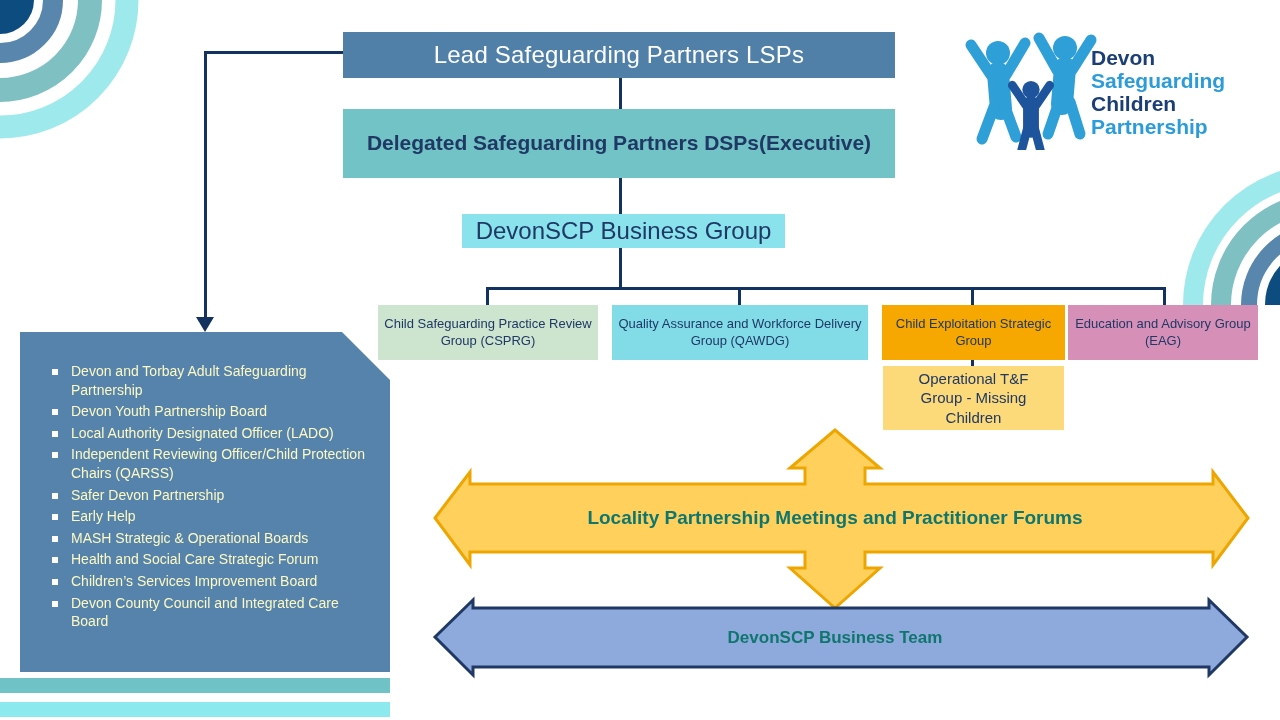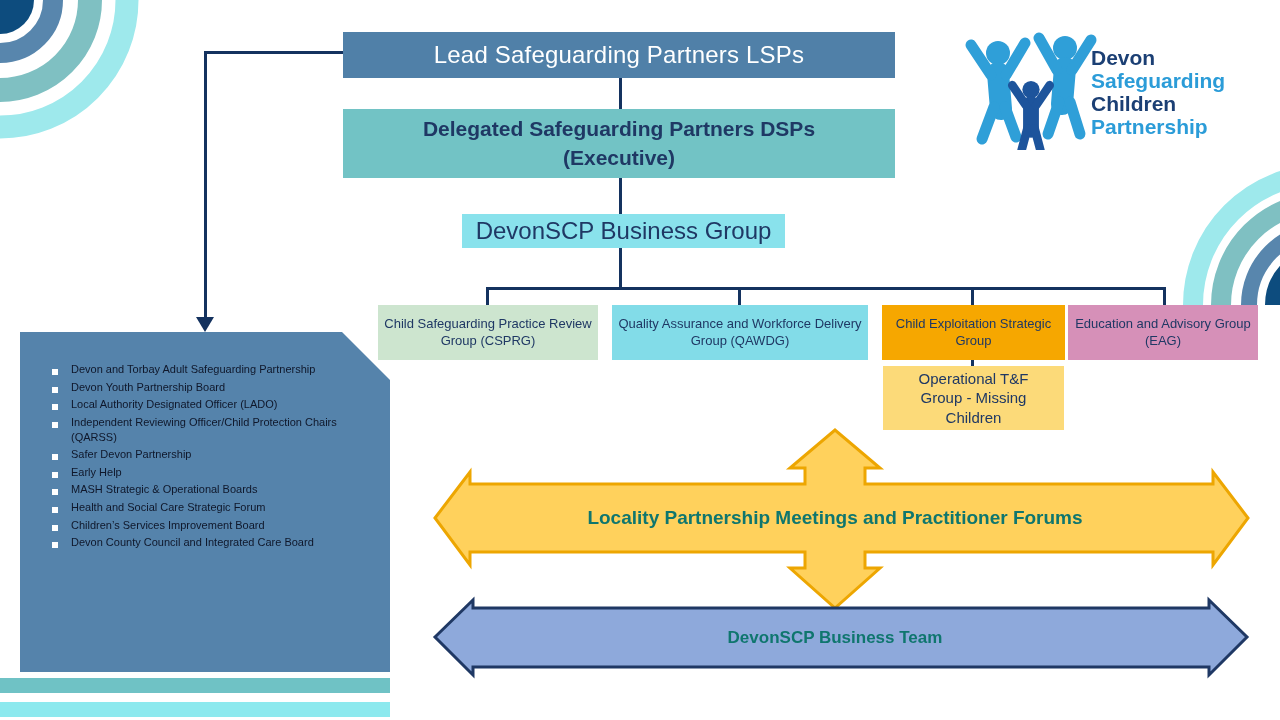--- a/index.html
+++ b/index.html
@@ -3,29 +3,29 @@
 <meta charset="utf-8">
 <style>
   html,body{margin:0;padding:0;background:#ffffff;}
   body{font-family:"Liberation Sans","DejaVu Sans",sans-serif;}
   #slide{position:relative;width:1280px;height:720px;background:#ffffff;overflow:hidden;}
   .abs{position:absolute;}
   .box{position:absolute;display:flex;align-items:center;justify-content:center;
        text-align:center;color:#1f3864;box-sizing:border-box;}
   .line{position:absolute;background:#14325f;}
   .lsp{font-size:24px;font-weight:normal;color:#ffffff;letter-spacing:0.2px;}
-  .dsp{font-size:21px;font-weight:bold;flex-direction:column;line-height:1.35;}
+  .dsp{font-size:21px;font-weight:bold;flex-direction:row;line-height:1.35;}
   .bg-group{font-size:24px;font-weight:normal;text-align:right;}
   .sub{font-size:13px;line-height:1.3;padding:4px 6px;}
   .oper{font-size:15px;line-height:1.3;padding:4px 14px;}
   .sidebar{position:absolute;left:20px;top:332px;width:370px;height:340px;
       clip-path:polygon(0 0, calc(100% - 48px) 0, 100% 48px, 100% 100%, 0 100%);
       box-sizing:border-box;padding:30px 22px 10px 30px;}
   .sidebar ul{list-style:none;margin:0;padding:0;}
-  .sidebar li{position:relative;color:#0f172a;font-size:11px;line-height:1.33;
+  .sidebar li{position:relative;color:#fef9c3;font-size:14px;line-height:1.33;
       padding-left:21px;margin-bottom:3px;}
   .sidebar li::before{content:"";position:absolute;left:2px;top:7px;width:6px;height:6px;background:#ffffff;}
   .arrow-label{position:absolute;text-align:center;color:#0f766e;font-weight:bold;}
   .down-arrowhead{position:absolute;width:0;height:0;
       border-left:9px solid transparent;border-right:9px solid transparent;
       border-top:15px solid #14325f;}
   .stripe{position:absolute;left:0;width:390px;height:15px;}
   svg{display:block;}
 </style>
 </head>

